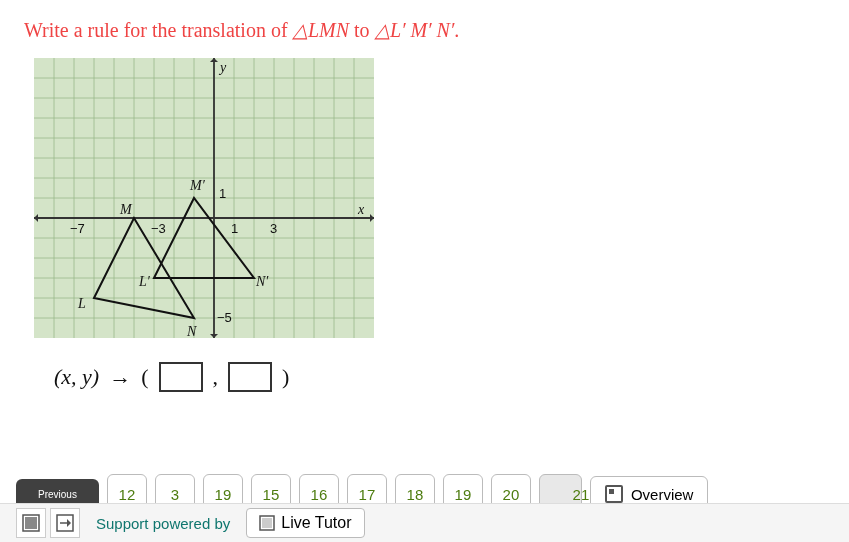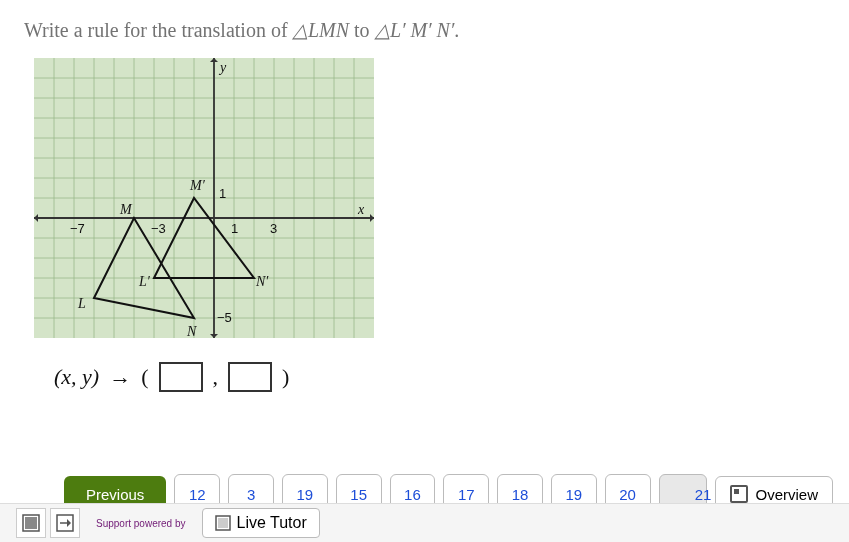--- a/index.html
+++ b/index.html
@@ -13,21 +13,21 @@
     }
 
     .main-content {
       padding: 18px 24px 0 24px;
     }
 
     .question-title {
       font-size: 20px;
       font-style: normal;
       margin-bottom: 16px;
-      color: #737373;
+      color: #ef4444;
     }
 
     .math-italic { font-style: italic; }
 
     .graph-container {
       display: inline-block;
       position: relative;
       margin-left: 10px;
       margin-bottom: 12px;
     }
@@ -61,38 +61,37 @@
       bottom: 28px;
       left: 0;
       width: 100%;
       display: flex;
       align-items: center;
       padding: 0 16px;
       gap: 8px;
     }
 
     .prev-btn {
-      background: #4d7c0f;
+      background: #404040;
       color: #fff;
       border: none;
       border-radius: 6px;
       padding: 10px 22px;
-      font-size: 15px;
+      font-size: 10px;
       font-family: Arial, sans-serif;
       cursor: pointer;
       font-weight: 500;
-      margin-left: 48px;
     }
 
     .page-btn {
       background: #fff;
-      color: #1d4ed8;
+      color: #4d7c0f;
       border: 1.5px solid #bbb;
       border-radius: 6px;
-      width: 48px;
+      width: 40px;
       height: 40px;
       font-size: 15px;
       font-family: Arial, sans-serif;
       cursor: pointer;
       display: flex;
       align-items: center;
       justify-content: center;
     }
 
     .page-btn.active {
@@ -139,22 +138,22 @@
       border: 1px solid #ccc;
       background: #fff;
       display: flex;
       align-items: center;
       justify-content: center;
       font-size: 14px;
       cursor: pointer;
     }
 
     .footer-text {
-      font-size: 10px;
-      color: #701a75;
+      font-size: 15px;
+      color: #0f766e;
       font-family: Arial, sans-serif;
     }
 
     .live-tutor-btn {
       background: #fff;
       border: 1.5px solid #bbb;
       border-radius: 4px;
       padding: 5px 12px;
       font-size: 16px;
       font-family: Arial, sans-serif;

